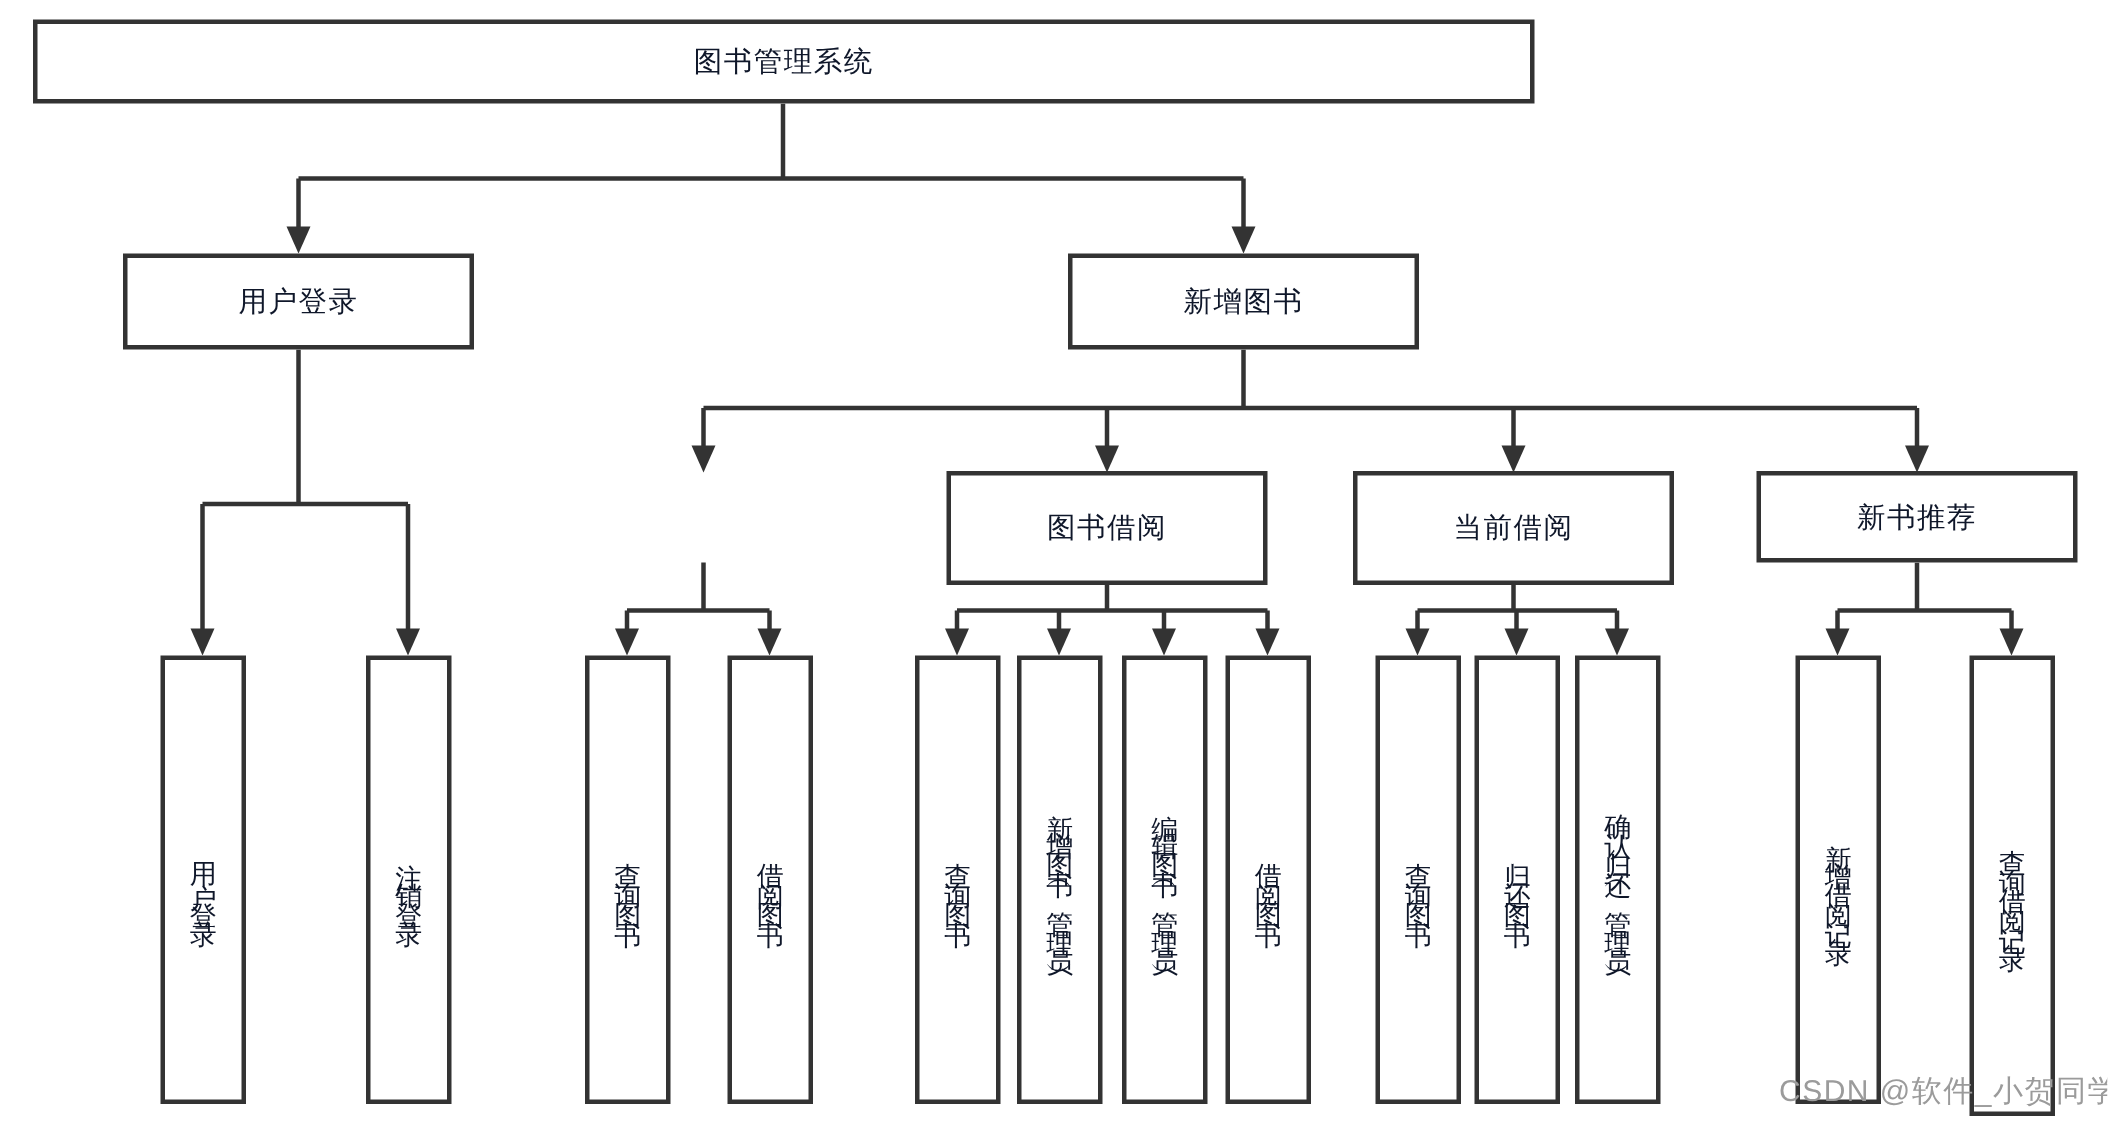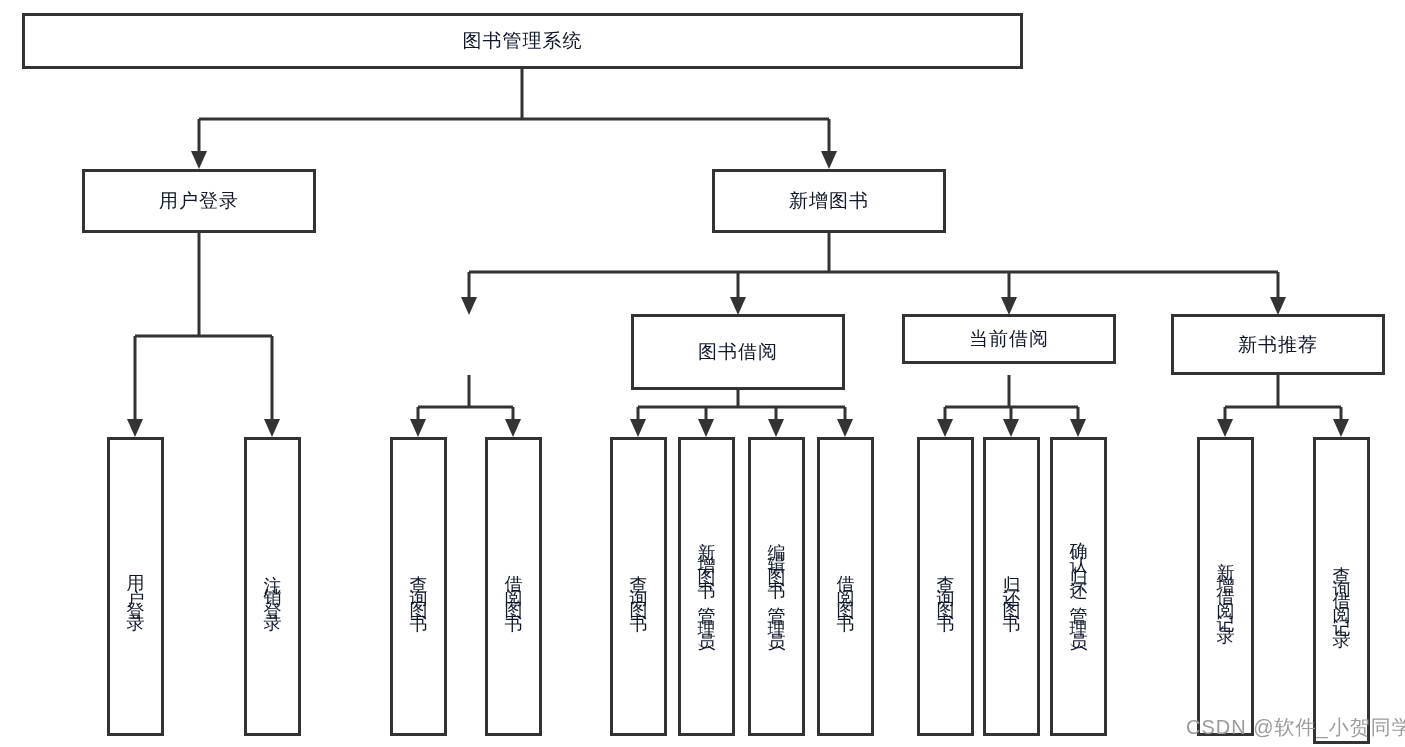--- a/index.html
+++ b/index.html
@@ -120,21 +120,21 @@
   <div class="node hnode" style="left:82px;top:169px;width:234px;height:64px">
     <span>用户登录</span>
   </div>
   <div class="node hnode" style="left:712px;top:169px;width:234px;height:64px">
     <span>新增图书</span>
   </div>
 
   <div class="node hnode" style="left:631px;top:314px;width:214px;height:76px">
     <span>图书借阅</span>
   </div>
-  <div class="node hnode" style="left:902px;top:314px;width:214px;height:50px">
+  <div class="node hnode" style="left:902px;top:314px;width:214px;height:76px">
     <span>当前借阅</span>
   </div>
   <div class="node hnode" style="left:1171px;top:314px;width:214px;height:61px">
     <span>新书推荐</span>
   </div>
 
   <div class="node vnode" style="left:107px;top:437px;width:57px;height:299px">
     <span>用户登录</span>
   </div>
   <div class="node vnode" style="left:244px;top:437px;width:57px;height:299px">

